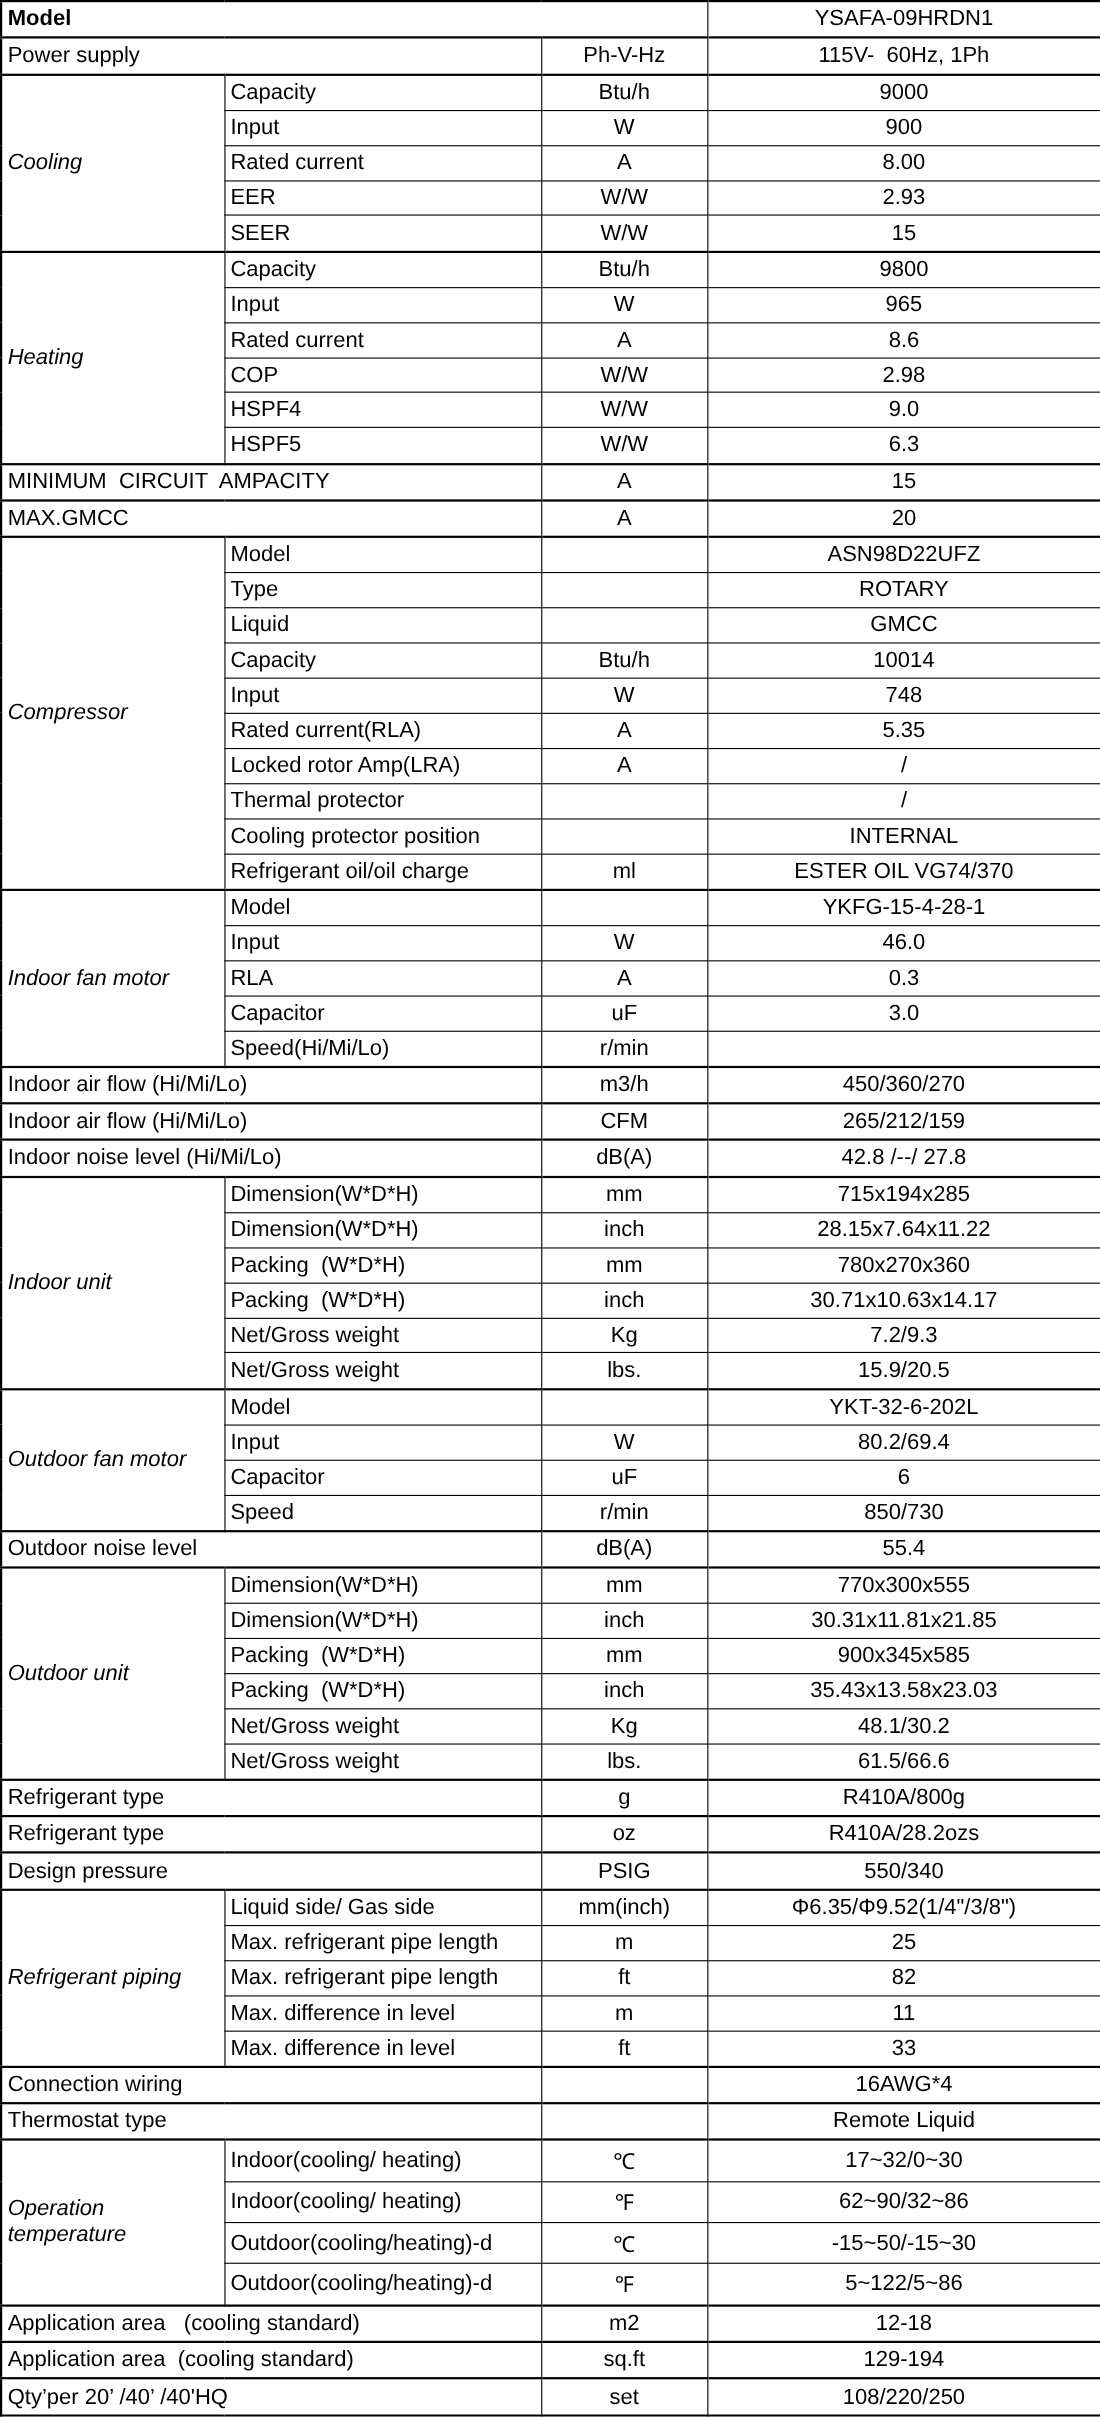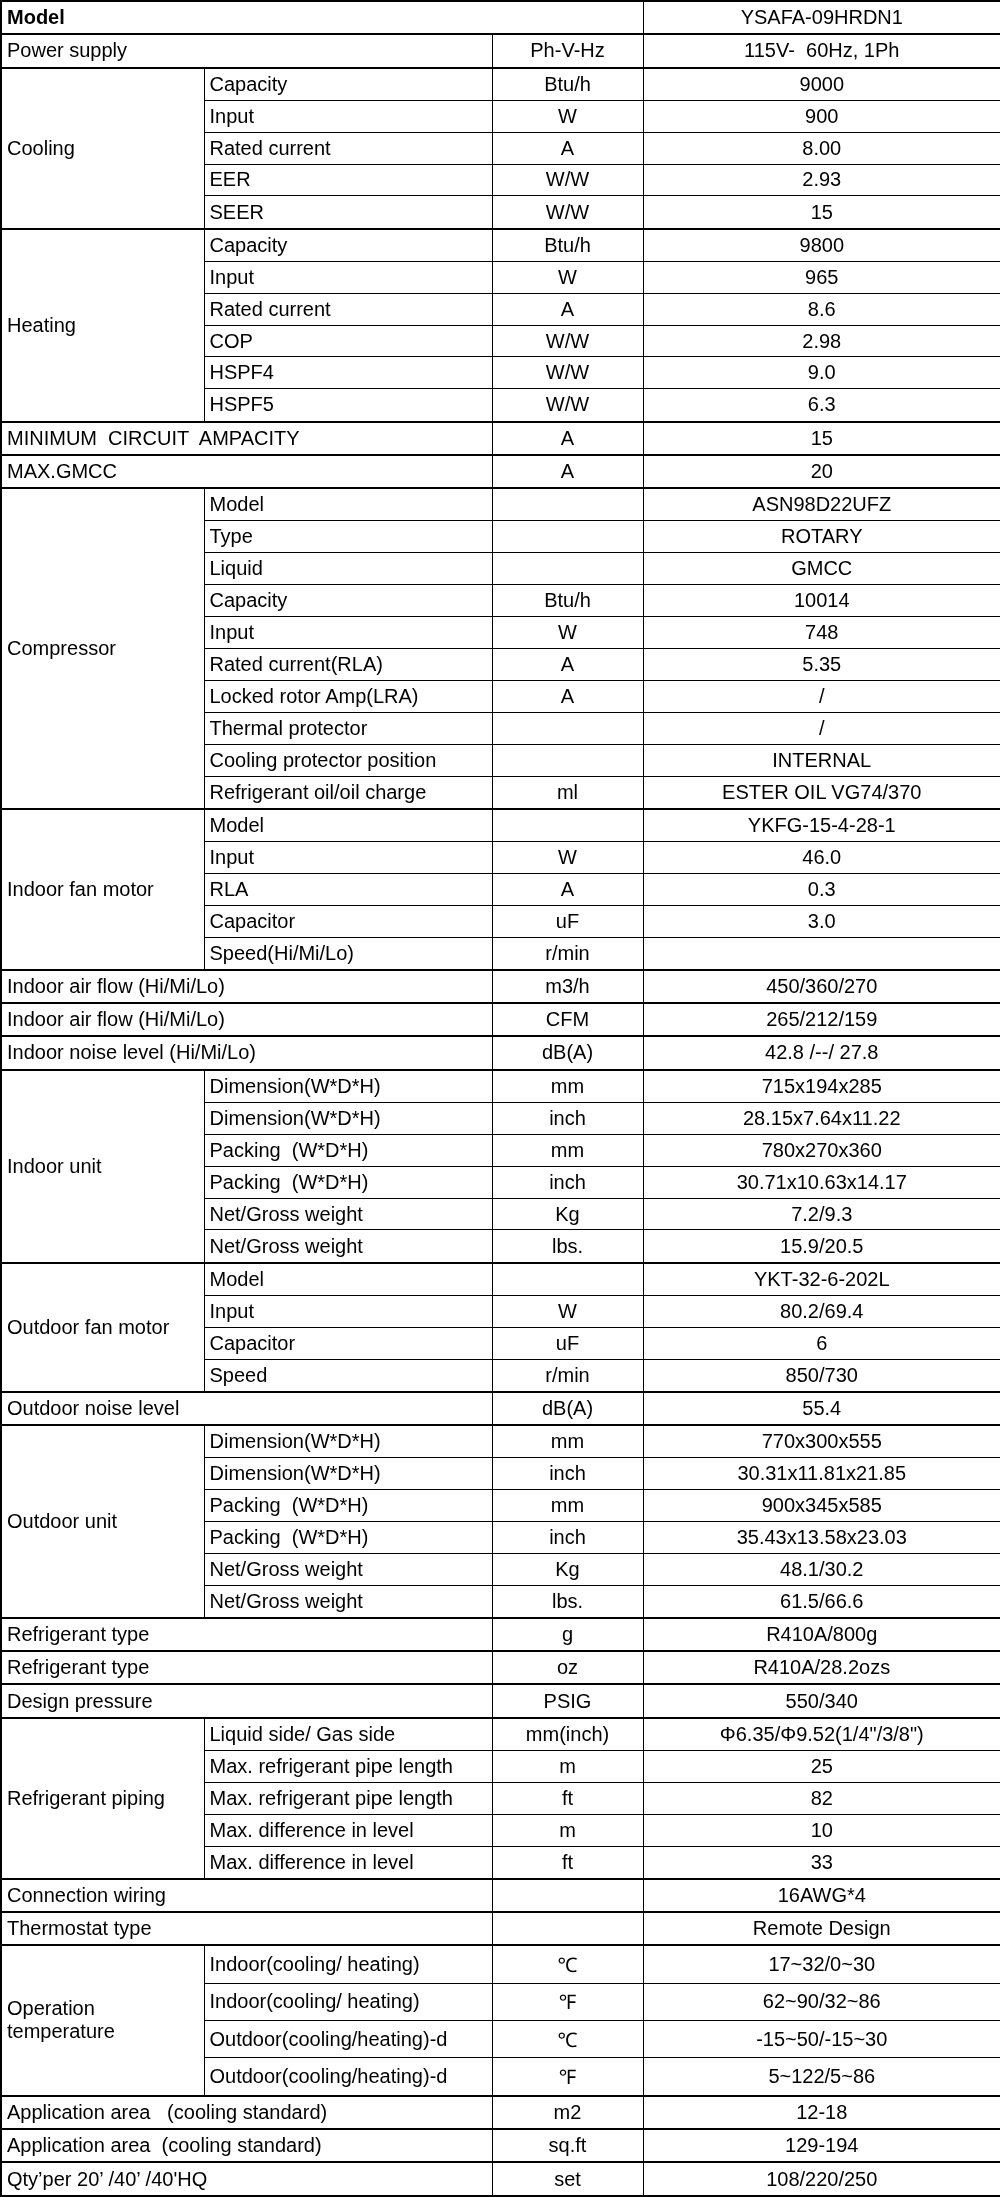--- a/index.html
+++ b/index.html
@@ -19,20 +19,21 @@
     overflow: hidden;
     white-space: pre;
     padding: 0;
     vertical-align: middle;
   }
   #spec tr.sec > td { border-top: 2px solid #000; }
   #spec td.group {
     text-align: left;
     padding-left: 5px;
     white-space: pre-wrap;
+    font-style: italic;
   }
   #spec td.label, #spec td.sublabel {
     text-align: left;
     padding-left: 5px;
   }
   #spec td.bold { font-weight: bold; }
   #spec td.unit, #spec td.value {
     text-align: center;
     padding: 0 1px;
   }
@@ -331,36 +332,36 @@
         <td class="value">25</td>
       </tr>
       <tr>
         <td class="sublabel">Max. refrigerant pipe length</td>
         <td class="unit">ft</td>
         <td class="value">82</td>
       </tr>
       <tr>
         <td class="sublabel">Max. difference in level</td>
         <td class="unit">m</td>
-        <td class="value">10</td>
+        <td class="value">11</td>
       </tr>
       <tr>
         <td class="sublabel">Max. difference in level</td>
         <td class="unit">ft</td>
         <td class="value">33</td>
       </tr>
       <tr class="sec">
         <td class="label" colspan="2">Connection wiring</td>
         <td class="unit"></td>
         <td class="value">16AWG*4</td>
       </tr>
       <tr class="sec">
         <td class="label" colspan="2">Thermostat type</td>
         <td class="unit"></td>
-        <td class="value">Remote Design</td>
+        <td class="value">Remote Liquid</td>
       </tr>
       <tr class="sec">
         <td class="group" rowspan="4">Operation temperature</td>
         <td class="sublabel">Indoor(cooling/ heating)</td>
         <td class="unit">℃</td>
         <td class="value">17~32/0~30</td>
       </tr>
       <tr>
         <td class="sublabel">Indoor(cooling/ heating)</td>
         <td class="unit">℉</td>

